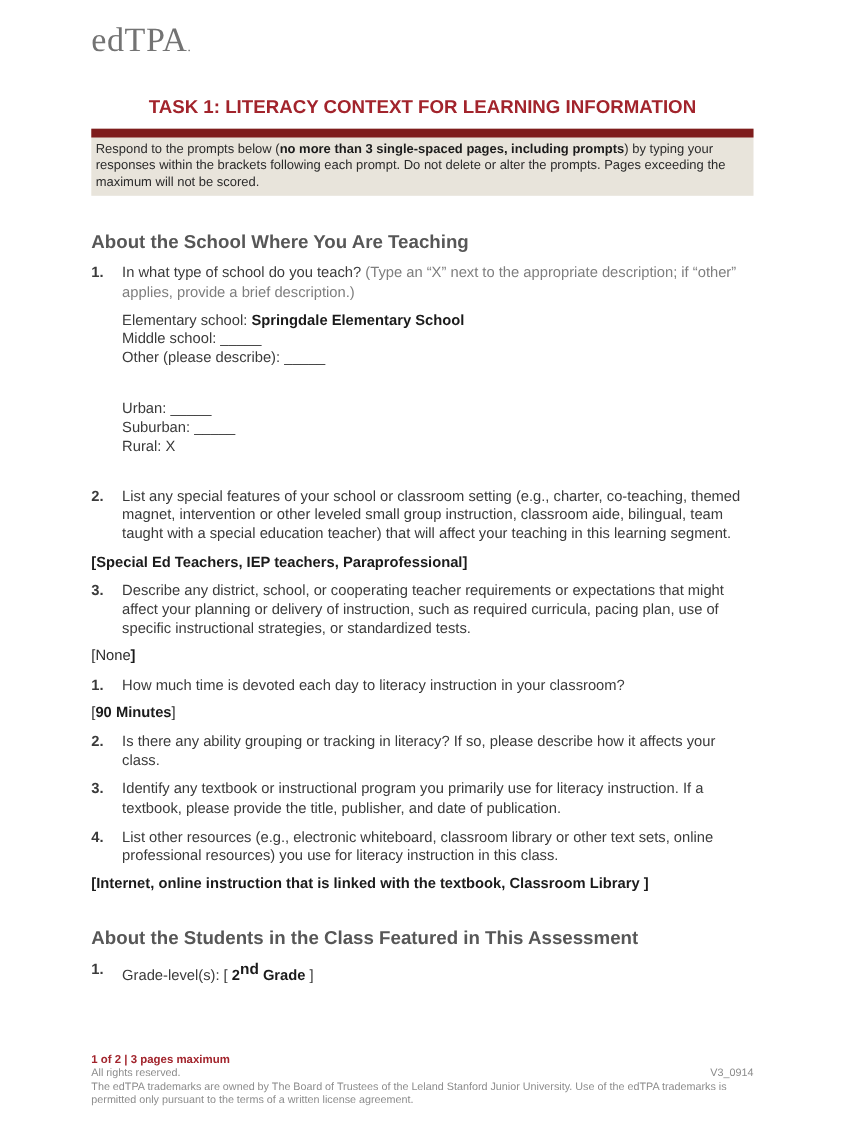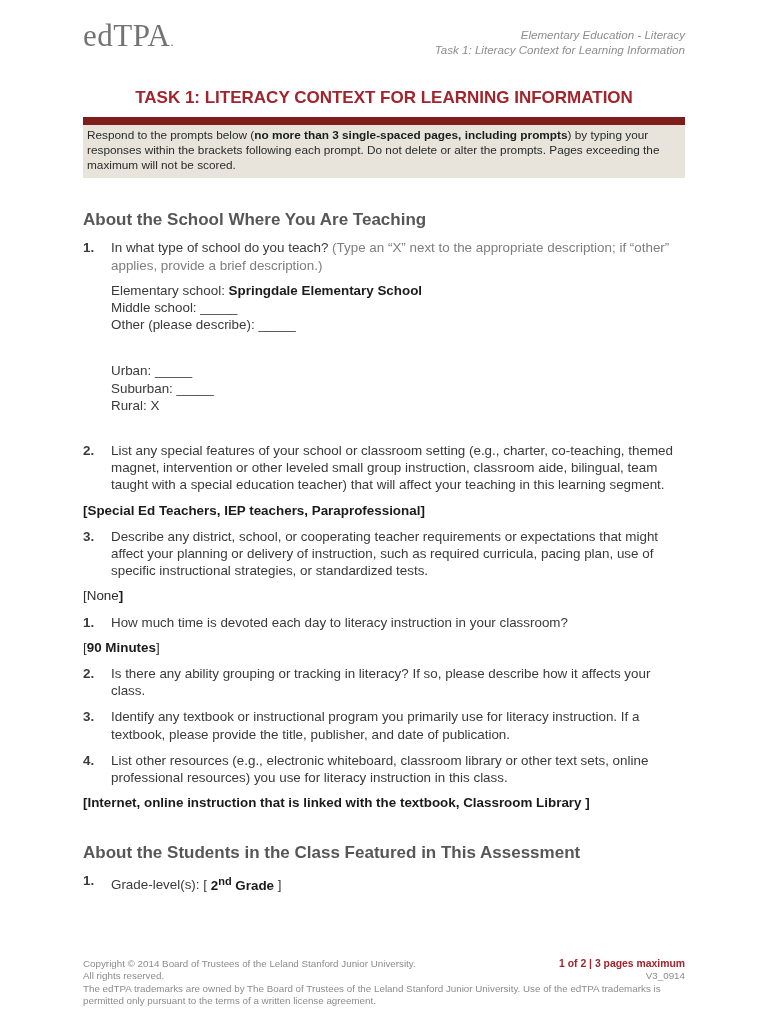--- a/index.html
+++ b/index.html
@@ -31,40 +31,36 @@
   h2 { font-size:17px; font-weight:bold; color:#575757; margin:32px 0 6px 0; }
   .q { display:flex; margin-top:9px; font-size:13.4px; line-height:17.2px; }
   .qnum { flex:none; width:28px; font-weight:bold; }
   .qbody { flex:1; }
   .note { color:#7e7e7e; }
   .sub { margin-left:28px; font-size:13.4px; line-height:17.2px; margin-top:8px; }
   .gap { height:29px; }
   .ans { font-size:13.4px; line-height:17.2px; margin-top:8px; color:#2d2d2d; }
   .b { font-weight:bold; color:#1b1b1b; }
   .sp-q2 { margin-top:28px; }
-  .sup { vertical-align:super; font-size:11px; }
+  .sup { vertical-align:super; font-size:14px; }
 
   
   .footer { position:absolute; left:83px; right:83px; bottom:16px; font-size:9.8px; line-height:12.6px; color:#8c8c8c; }
   .frow { display:flex; justify-content:space-between; align-items:baseline; }
   .pginfo { color:#A2242C; font-weight:bold; font-size:10.4px; white-space:nowrap; }
   .ver { white-space:nowrap; }
 </style>
 </head>
 <body>
 
 <div class="page">
   <div class="content">
 
     <div class="hdr">
       <div class="logo"><span>edTPA</span><span class="mark">.</span></div>
-      <div class="hdr-right">
-        <div>Elementary Education - Literacy</div>
-        <div>Task 1: Literacy Context for Learning Information</div>
-      </div>
     </div>
 
     <div class="title">TASK 1: LITERACY CONTEXT FOR LEARNING INFORMATION</div>
 
     <div class="instr"><span>Respond to the prompts below (</span><span class="b">no more than 3 single-spaced pages, including prompts</span><span>) by typing your responses within the brackets following each prompt. Do not delete or alter the prompts. Pages exceeding the maximum will not be scored.</span></div>
 
     <h2>About the School Where You Are Teaching</h2>
 
     <div class="q">
       <span class="qnum">1.</span>
@@ -120,21 +116,20 @@
 
     <div class="q">
       <span class="qnum">1.</span>
       <span class="qbody"><span>Grade-level(s): [ </span><span class="b"><span>2</span><span class="sup">nd</span><span> Grade</span></span><span> ]</span></span>
     </div>
 
   </div>
 
   <div class="footer">
     <div class="frow">
-      <span>Copyright © 2014 Board of Trustees of the Leland Stanford Junior University.</span>
       <span class="pginfo">1 of 2 | 3 pages maximum</span>
     </div>
     <div class="frow">
       <span>All rights reserved.</span>
       <span class="ver">V3_0914</span>
     </div>
     <div>The edTPA trademarks are owned by The Board of Trustees of the Leland Stanford Junior University. Use of the edTPA trademarks is permitted only pursuant to the terms of a written license agreement.</div>
   </div>
 </div>
 

